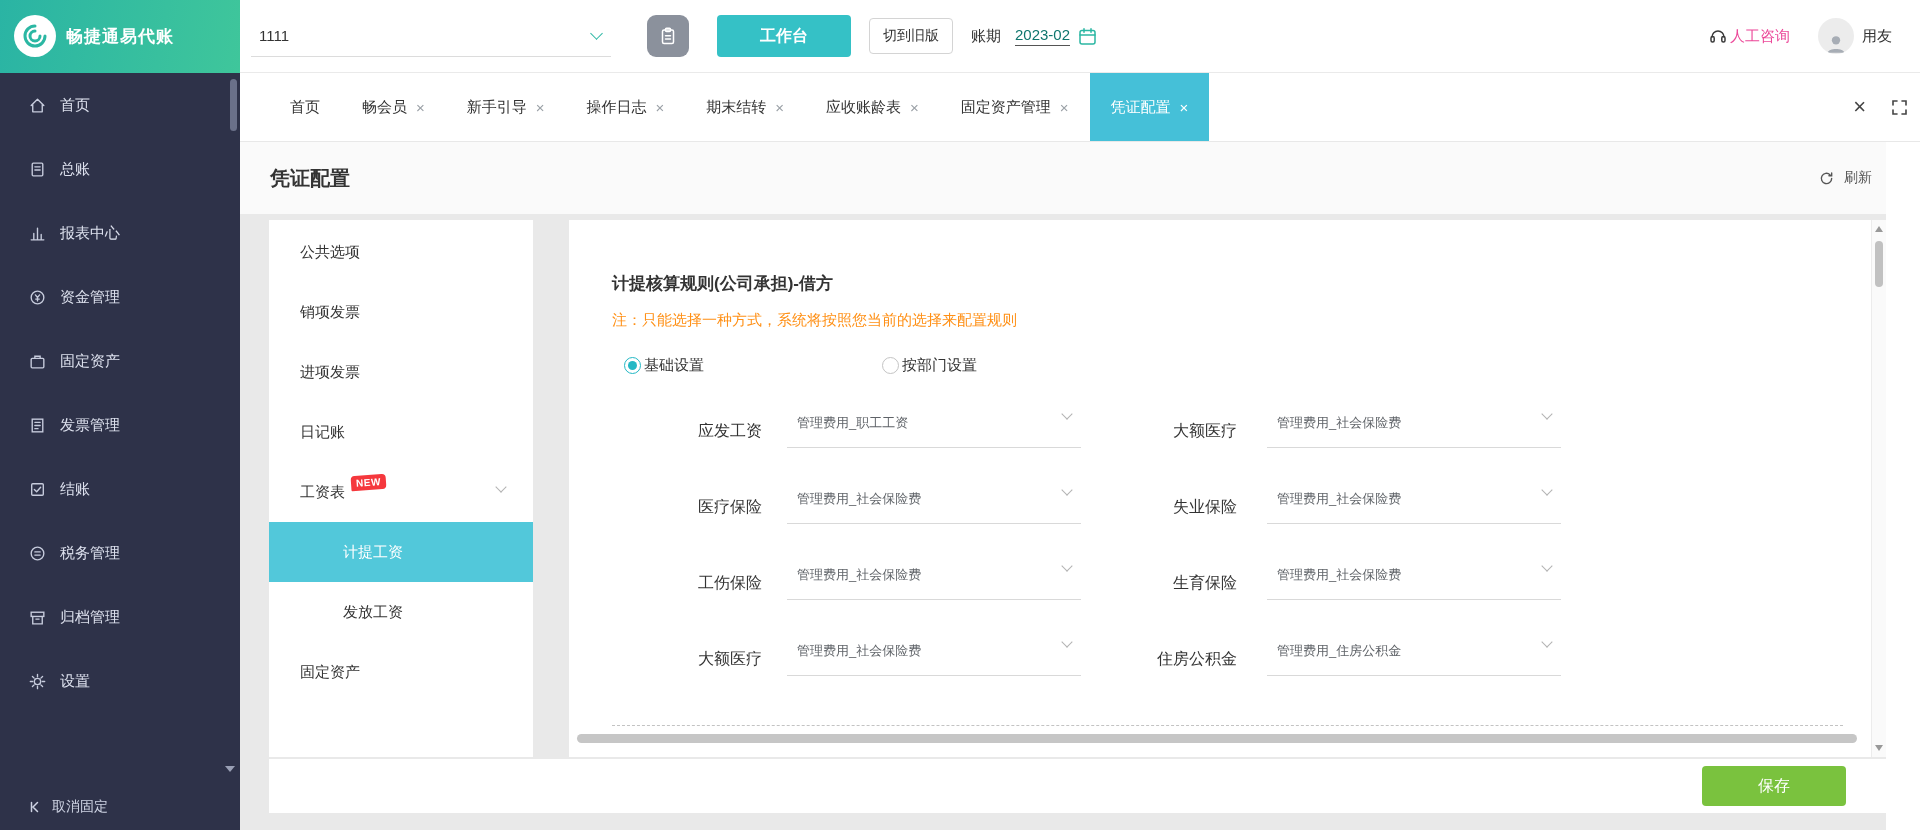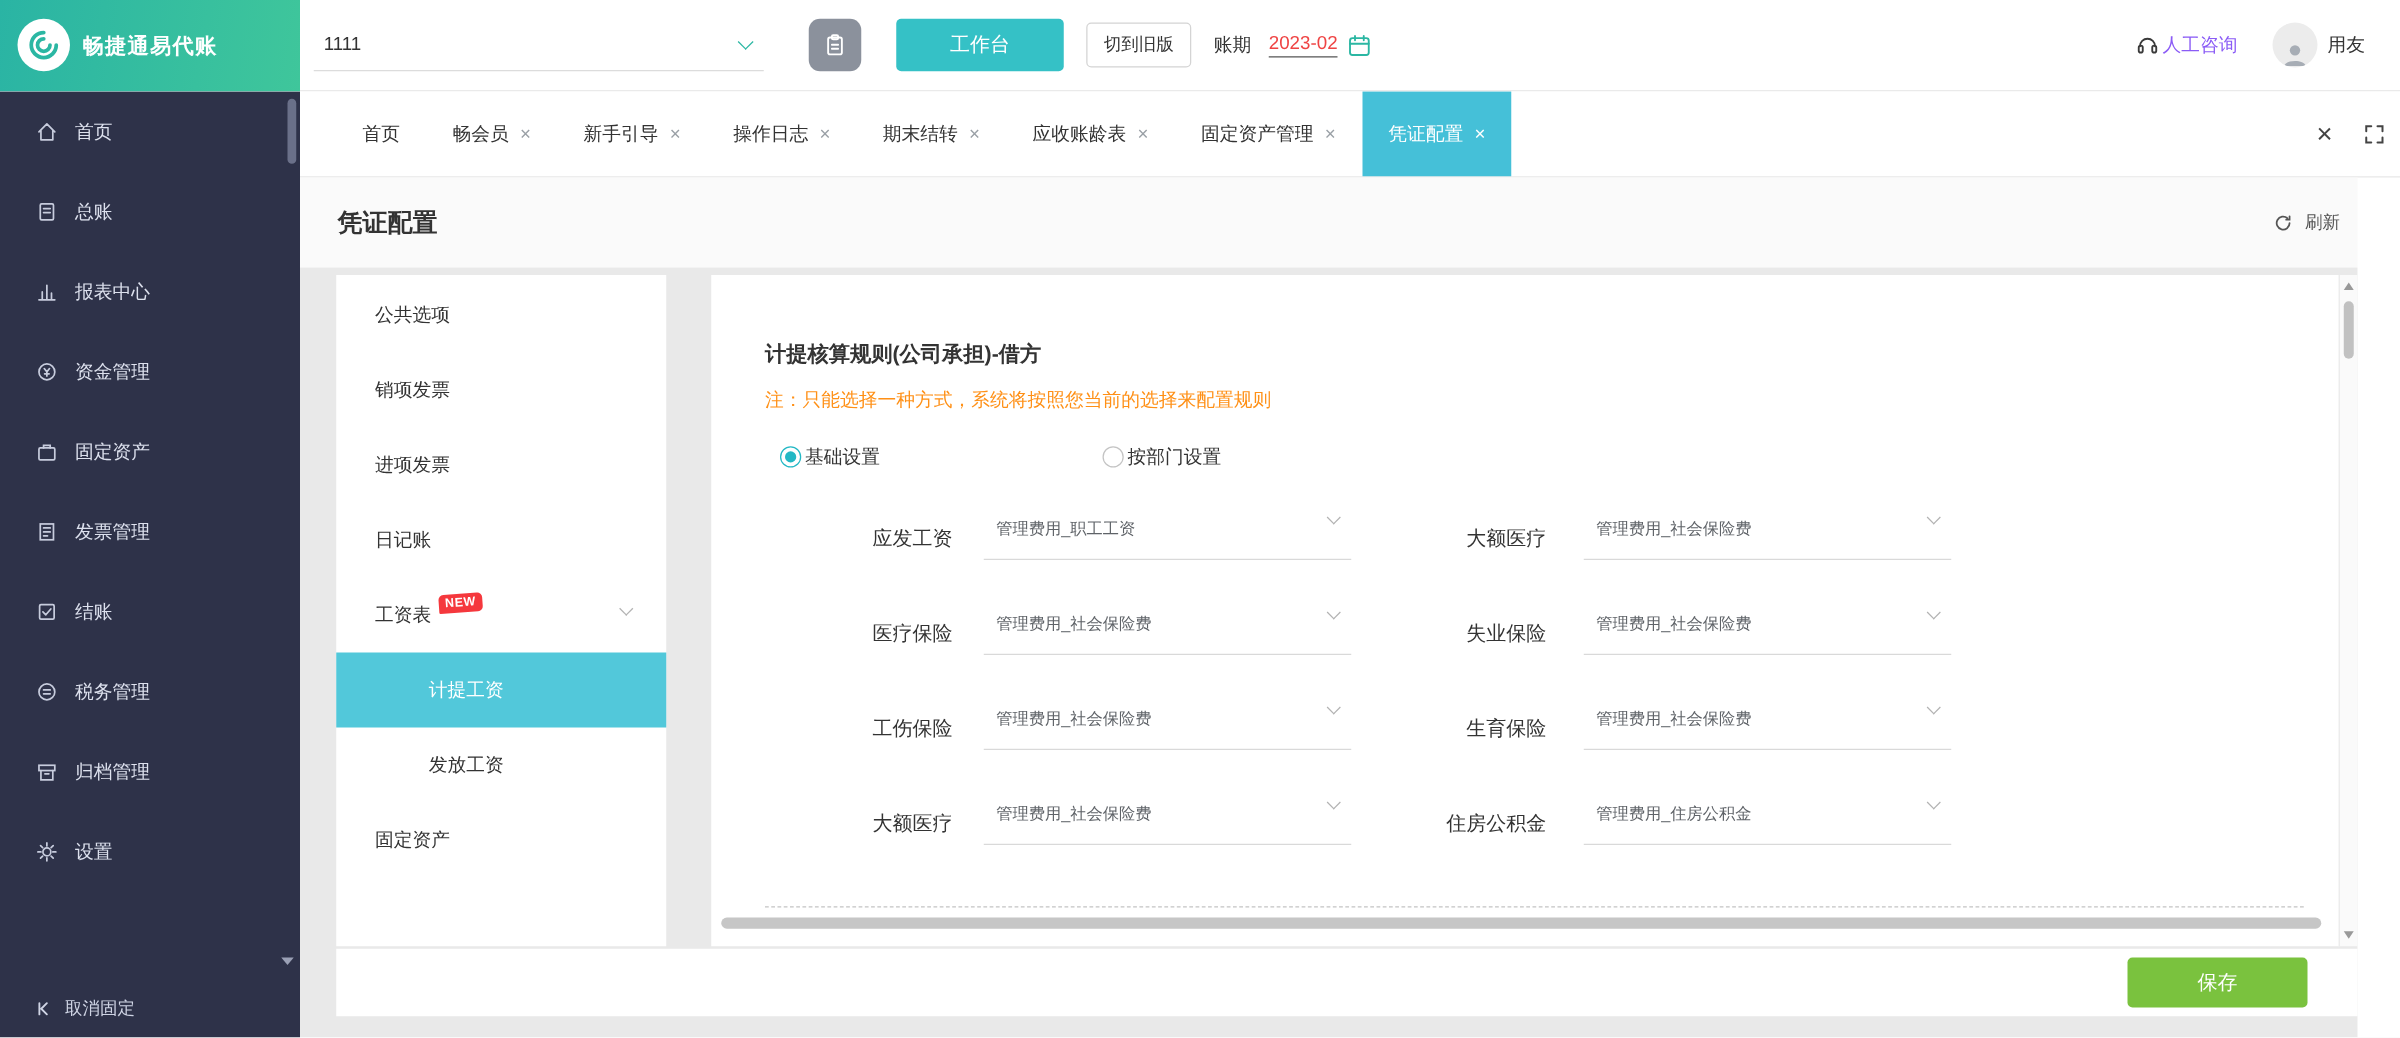--- a/index.html
+++ b/index.html
@@ -8,26 +8,26 @@
 
   
   .topbar{position:absolute;left:0;top:0;width:1920px;height:73px;background:#fff;border-bottom:1px solid #eaeaea;display:flex;align-items:center;box-sizing:border-box;z-index:6;}
   .logo{width:240px;height:73px;flex:none;background:linear-gradient(100deg,#2ab4a4,#3fc69b);display:flex;align-items:center;gap:10px;padding-left:14px;box-sizing:border-box;}
   .logo-mark{width:42px;height:42px;border-radius:50%;background:#fff;display:flex;align-items:center;justify-content:center;flex:none;}
   .brand{color:#fff;font-size:17px;font-weight:700;letter-spacing:1px;white-space:nowrap;}
   .acct-select{margin-left:11px;width:360px;height:42px;border-bottom:1px solid #dcdcdc;display:flex;align-items:center;justify-content:space-between;padding:0 10px 0 8px;box-sizing:border-box;font-size:15px;color:#333;cursor:pointer;}
   .chev{display:inline-block;width:8px;height:8px;border-right:1.8px solid #2bb7a3;border-bottom:1.8px solid #2bb7a3;transform:rotate(45deg);margin-top:-4px;}
   .chev.gray{border-color:#b3b3b3;width:7px;height:7px;}
   .clip-btn{margin-left:36px;width:42px;height:42px;border-radius:9px;background:#8b919c;display:flex;align-items:center;justify-content:center;cursor:pointer;flex:none;}
-  .btn-workbench{margin-left:28px;width:134px;height:42px;border:none;border-radius:4px;background:#35c1c6;color:#fff;font-size:16px;cursor:pointer;flex:none;}
+  .btn-workbench{margin-left:28px;width:134px;height:42px;border:none;border-radius:4px;background:#35c1c6;color:#fff;font-size:16px;cursor:pointer;flex:none;font-weight:bold;}
   .btn-old{margin-left:18px;height:36px;padding:0 13px;background:#fff;border:1px solid #d4d4d4;border-radius:4px;font-size:14px;color:#333;cursor:pointer;flex:none;text-align:center;}
   .period-label{margin-left:18px;font-size:15px;color:#333;white-space:nowrap;}
-  .period-value{margin-left:14px;font-size:15px;color:#ef4444;border-bottom:1px solid #555;padding-bottom:2px;cursor:pointer;white-space:nowrap;}
+  .period-value{margin-left:14px;font-size:15px;color:#0f766e;border-bottom:1px solid #555;padding-bottom:2px;cursor:pointer;white-space:nowrap;}
   .cal-icon{margin-left:7px;display:flex;cursor:pointer;}
-  .support{margin-left:auto;display:flex;align-items:center;gap:2px;font-size:15px;color:#8b5cf6;cursor:pointer;white-space:nowrap;}
+  .support{margin-left:auto;display:flex;align-items:center;gap:2px;font-size:15px;color:#ec4899;cursor:pointer;white-space:nowrap;}
   .avatar{margin-left:28px;width:36px;height:36px;border-radius:50%;background:#ececec;display:flex;align-items:flex-end;justify-content:center;overflow:hidden;cursor:pointer;flex:none;}
   .username{margin-left:8px;margin-right:28px;font-size:15px;color:#333;cursor:pointer;white-space:nowrap;}
 
   
   .sidebar{position:absolute;left:0;top:73px;width:240px;bottom:0;background:#2e3249;z-index:5;}
   .side-item{height:64px;display:flex;align-items:center;gap:13px;padding-left:28px;font-size:15px;color:#dde1ee;cursor:pointer;}
   .side-item svg{flex:none;}
   .side-scroll-thumb{position:absolute;top:6px;right:3px;width:7px;height:52px;border-radius:4px;background:#6a7089;cursor:pointer;}
   .side-scroll-down{position:absolute;right:5px;bottom:58px;width:0;height:0;border-left:5px solid transparent;border-right:5px solid transparent;border-top:6px solid #9aa0b5;cursor:pointer;}
   .pin-row{position:absolute;left:0;right:0;bottom:0;height:46px;display:flex;align-items:center;gap:8px;padding-left:26px;font-size:14px;color:#cfd4e4;cursor:pointer;background:#2e3249;}

